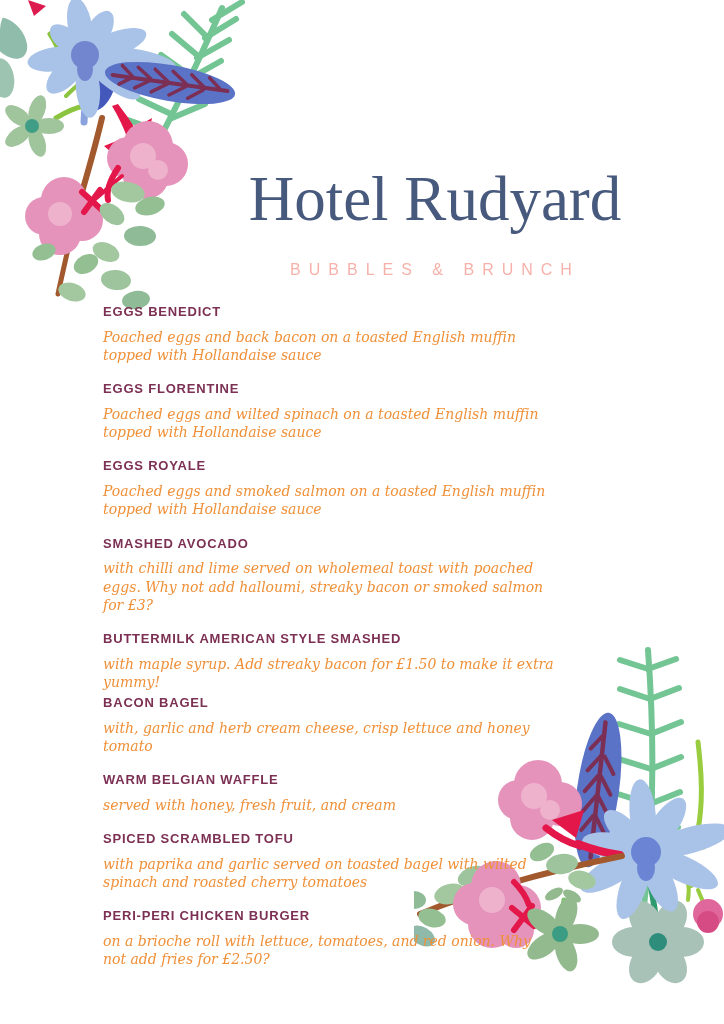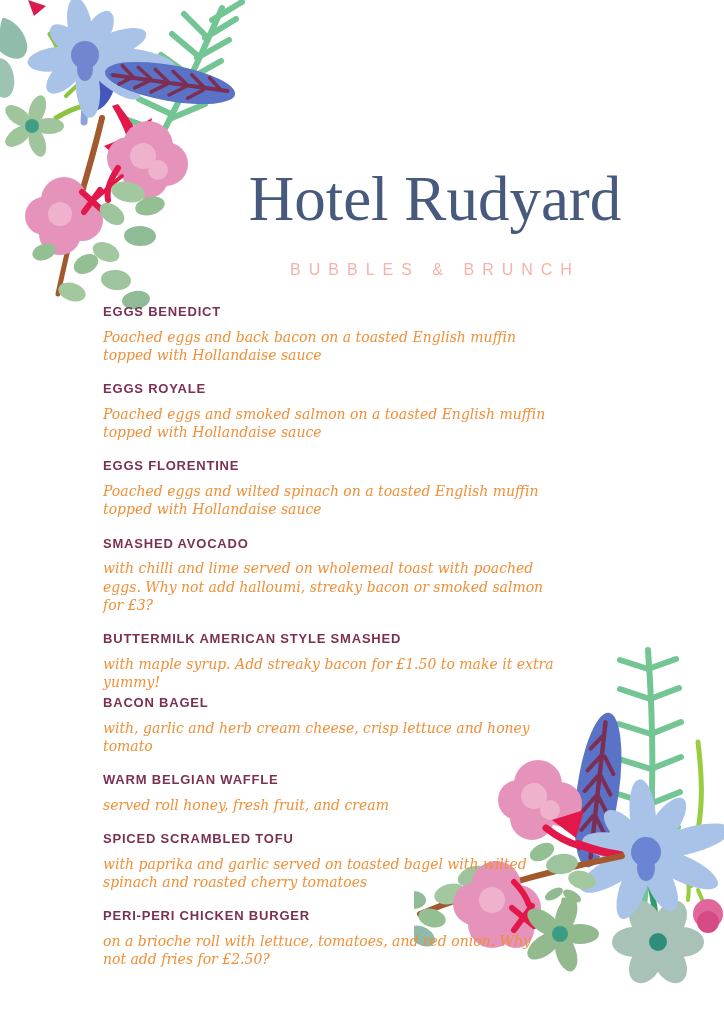--- a/index.html
+++ b/index.html
@@ -382,42 +382,42 @@
     <h1 class="title">Hotel Rudyard</h1>
     <div class="subtitle">BUBBLES &amp; BRUNCH</div>
   </div>
 
   <div class="menu">
     <div class="menu-item">
       <h3 class="item-name">EGGS BENEDICT</h3>
       <p class="item-desc">Poached eggs and back bacon on a toasted English muffin topped with Hollandaise sauce</p>
     </div>
     <div class="menu-item">
+      <h3 class="item-name">EGGS FLORENTINE</h3>
+      <p class="item-desc">Poached eggs and wilted spinach on a toasted English muffin topped with Hollandaise sauce</p>
+    </div>
+    <div class="menu-item">
       <h3 class="item-name">EGGS ROYALE</h3>
       <p class="item-desc">Poached eggs and smoked salmon on a toasted English muffin topped with Hollandaise sauce</p>
-    </div>
-    <div class="menu-item">
-      <h3 class="item-name">EGGS FLORENTINE</h3>
-      <p class="item-desc">Poached eggs and wilted spinach on a toasted English muffin topped with Hollandaise sauce</p>
     </div>
     <div class="menu-item">
       <h3 class="item-name">SMASHED AVOCADO</h3>
       <p class="item-desc">with chilli and lime served on wholemeal toast with poached eggs. Why not add halloumi, streaky bacon or smoked salmon for £3?</p>
     </div>
     <div class="menu-item tight">
       <h3 class="item-name">BUTTERMILK AMERICAN STYLE SMASHED</h3>
       <p class="item-desc">with maple syrup. Add streaky bacon for £1.50 to make it extra yummy!</p>
     </div>
     <div class="menu-item">
       <h3 class="item-name">BACON BAGEL</h3>
       <p class="item-desc">with, garlic and herb cream cheese, crisp lettuce and honey tomato</p>
     </div>
     <div class="menu-item">
       <h3 class="item-name">WARM BELGIAN WAFFLE</h3>
-      <p class="item-desc">served roll honey, fresh fruit, and cream</p>
+      <p class="item-desc">served with honey, fresh fruit, and cream</p>
     </div>
     <div class="menu-item">
       <h3 class="item-name">SPICED SCRAMBLED TOFU</h3>
       <p class="item-desc">with paprika and garlic served on toasted bagel with wilted spinach and roasted cherry tomatoes</p>
     </div>
     <div class="menu-item">
       <h3 class="item-name">PERI-PERI CHICKEN BURGER</h3>
       <p class="item-desc">on a brioche roll with lettuce, tomatoes, and red onion. Why not add fries for £2.50?</p>
     </div>
   </div>

